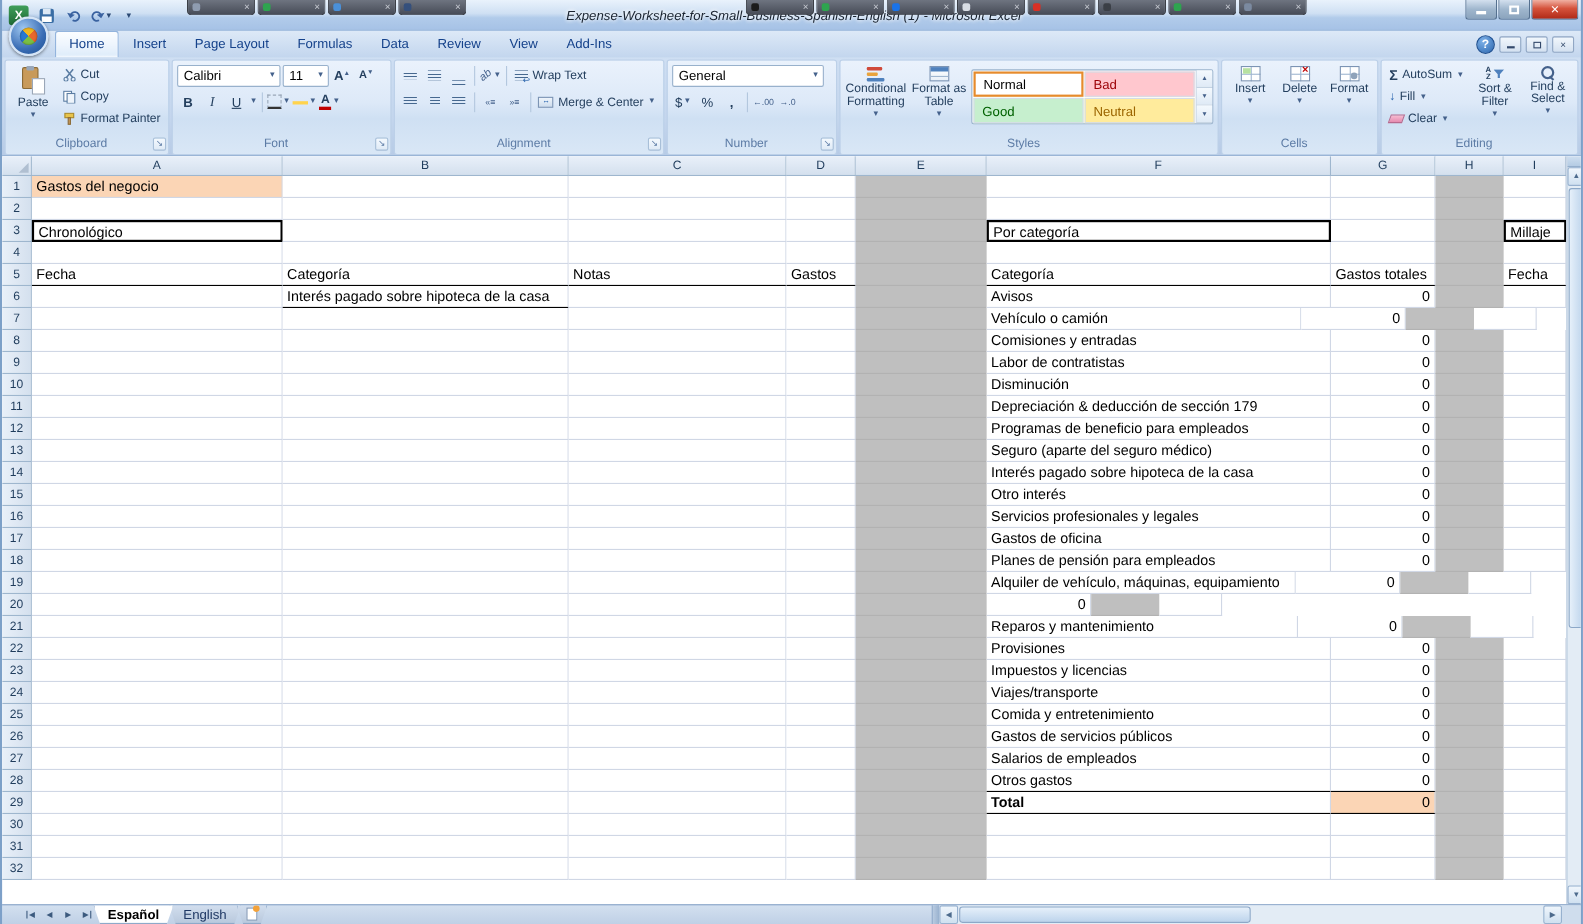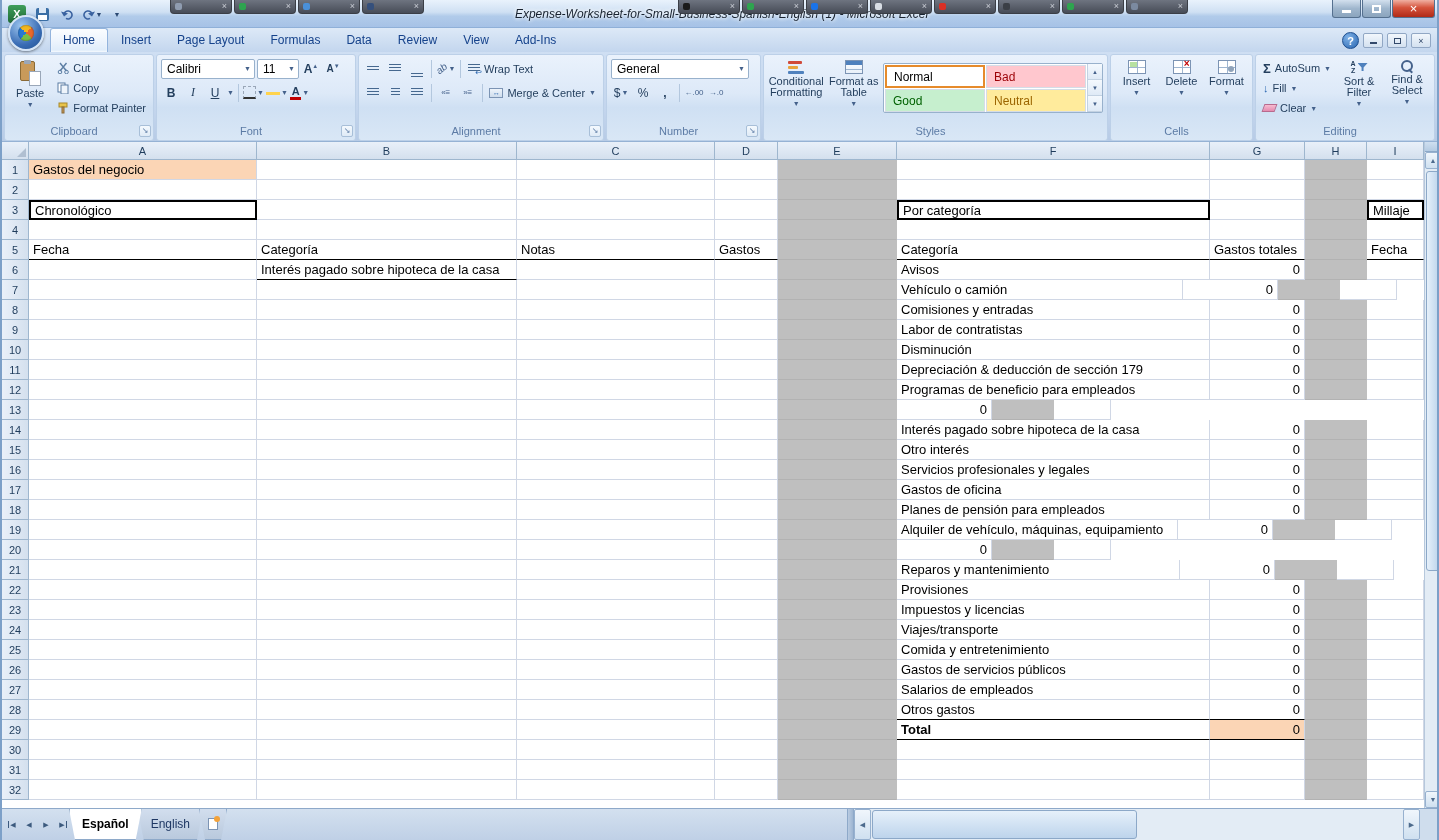--- a/index.html
+++ b/index.html
@@ -129,21 +129,21 @@
   .cell.blk-bottom{border-bottom:1px solid #000;}
   .cell.num{justify-content:flex-end;}
   .cell.bold{font-weight:bold;}
   .vscroll{width:17px;flex:none;display:flex;flex-direction:column;background:#e3ecf5;border-left:1px solid #b6c8dc;}
   .vsplit{height:10px;background:linear-gradient(#cfdff0,#b4cbe3);border-bottom:1px solid #8ca8c8;}
   .sbtn{height:17px;width:100%;background:linear-gradient(#f0f6fc,#cfe0f0);border:1px solid #97b1cf;display:flex;align-items:center;justify-content:center;font-size:7px;color:#4d6b8d;border-radius:2px;}
   .vtrack{flex:1;position:relative;}
   .vthumb{position:absolute;left:1px;right:1px;top:2px;height:400px;background:linear-gradient(90deg,#e6f0fa,#bdd4ec);border:1px solid #8ca8c8;border-radius:3px;}
 
   
-  .bottombar{height:32px;flex:none;background:linear-gradient(#d3e0ef,#bfd0e6);border-top:1px solid #8ea9c9;display:flex;align-items:stretch;}
+  .bottombar{height:18px;flex:none;background:linear-gradient(#d3e0ef,#bfd0e6);border-top:1px solid #8ea9c9;display:flex;align-items:stretch;padding-left:16px;}
   .tabnav{display:flex;align-items:center;padding:0 2px;gap:1px;}
   .navbtn{width:16px;height:15px;display:flex;align-items:center;justify-content:center;font-size:7px;color:#3c5a7e;gap:1px;}
   .navbtn .bar{width:1px;height:7px;background:#3c5a7e;}
   .stabs{display:flex;align-items:stretch;}
   .stab{padding:2px 12px;display:flex;align-items:center;font-size:12px;color:#1f3864;background:linear-gradient(#d2deee,#b9c9dd);border:1px solid #8ea9c9;border-top:none;clip-path:polygon(0 0,100% 0,calc(100% - 6px) 100%,6px 100%);margin-left:-4px;}
   .stab.active{background:#fff;font-weight:bold;color:#000;z-index:2;}
   .stab.insert{padding:2px 8px;}
   .ins-ico{width:10px;height:12px;background:#fff;border:1px solid #7c94b4;position:relative;}
   .ins-ico::after{content:"";position:absolute;right:-3px;top:-3px;width:6px;height:6px;background:#f3a23a;border-radius:50%;}
   .tabfill{flex:1;}
@@ -696,20 +696,21 @@
           <div class="cell gray" style="width:62px"></div>
           <div class="cell" style="width:57px"></div>
         </div>
         <div class="grow">
           <div class="rowhead">13</div>
           <div class="cell" style="width:228px"></div>
           <div class="cell" style="width:260px"></div>
           <div class="cell" style="width:198px"></div>
           <div class="cell" style="width:63px"></div>
           <div class="cell gray" style="width:119px"></div>
+          <div class="cell" style="width:313px">Seguro (aparte del seguro médico)</div>
           <div class="cell num" style="width:95px">0</div>
           <div class="cell gray" style="width:62px"></div>
           <div class="cell" style="width:57px"></div>
         </div>
         <div class="grow">
           <div class="rowhead">14</div>
           <div class="cell" style="width:228px"></div>
           <div class="cell" style="width:260px"></div>
           <div class="cell" style="width:198px"></div>
           <div class="cell" style="width:63px"></div>

